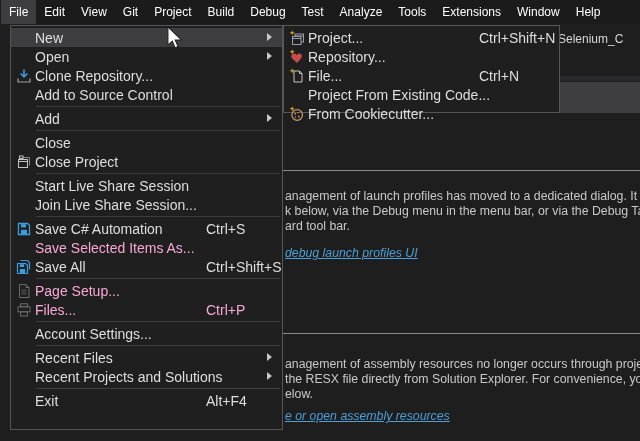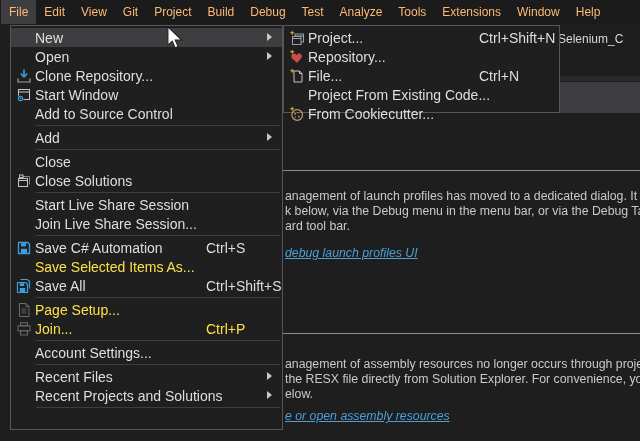--- a/index.html
+++ b/index.html
@@ -10,21 +10,21 @@
     -webkit-font-smoothing:antialiased; cursor:default;
   }
   
   .menubar {
     position:absolute; left:0; top:0; right:0; height:24px;
     background:#1b1b1c; display:flex; align-items:stretch; padding-left:1px;
     z-index:5;
   }
   .mb-item {
     display:flex; align-items:center; padding:0 8px;
-    font-size:12px; color:#fdba74; white-space:nowrap;
+    font-size:12px; color:#ffffff; white-space:nowrap;
   }
   .mb-item.active { background:#3e3e40; }
   .mb-search {
     position:absolute; right:0; top:0; height:24px; width:64px;
     display:flex; align-items:center; overflow:hidden; background:#1b1b1c;
   }
   .mb-search .vdiv { width:1px; height:16px; background:#48484c; margin-right:10px; flex:0 0 1px; }
   .mb-search svg { flex:0 0 13px; margin-right:5px; }
   .mb-search .s-label { font-size:12px; color:#dadada; white-space:nowrap; }
 
@@ -58,21 +58,21 @@
     position:absolute; background:#1f1f20; border:1px solid #565658;
     padding:2px 0; z-index:10;
   }
   .menu-file { left:10px; top:25px; width:273px; height:405px; }
   .menu-new  { left:283px; top:25px; width:277px; height:88px; }
   .mi {
     position:relative; height:19px; display:flex; align-items:center;
     padding-left:24px; font-size:14px; color:#dfdfdf; white-space:nowrap;
   }
   .mi.hl { background:#3e3e40; }
-  .mi.disabled { color:#fde047; }
+  .mi.disabled { color:#f9a8d4; }
   .mi .mi-icon {
     position:absolute; left:5px; top:1.5px; width:16px; height:16px;
   }
   .mi .mi-icon svg { width:16px; height:16px; display:block; }
   .mi .mi-short { position:absolute; left:195px;text-align:right; }
   .mi .mi-arrow {
     position:absolute; right:10px; top:50%; margin-top:-4.5px;
     width:0; height:0;
     border-left:5px solid #c8c8c8;
     border-top:4.5px solid transparent; border-bottom:4.5px solid transparent;
@@ -146,53 +146,41 @@
       <span class="mi-icon">
         <svg viewBox="0 0 16 16">
           <path d="M8 1.5v7" stroke="#3b9ddd" stroke-width="1.6" fill="none"></path>
           <path d="M4.7 5.5 8 8.8 11.3 5.5" stroke="#3b9ddd" stroke-width="1.6" fill="none"></path>
           <path d="M2 10.5v3.5h12v-3.5" stroke="#9d9d9d" stroke-width="1.2" fill="none"></path>
         </svg>
       </span>
       <span>Clone Repository...</span>
     </div>
     <div class="mi">
-      <span class="mi-icon">
-        <svg viewBox="0 0 16 16">
-          <rect x="2.5" y="2.5" width="11" height="10" fill="none" stroke="#c5c5c5"></rect>
-          <path d="M2.5 5h11" stroke="#c5c5c5"></path>
-          <circle cx="4.5" cy="11.5" r="3.2" fill="#1f1f20"></circle>
-          <circle cx="4.5" cy="11.5" r="2.2" fill="none" stroke="#3b9ddd" stroke-width="1.2"></circle>
-          <circle cx="4.5" cy="11.5" r="0.8" fill="#3b9ddd"></circle>
-        </svg>
-      </span>
-      <span>Start Window</span>
-    </div>
-    <div class="mi">
       <span>Add to Source Control</span>
     </div>
     <div class="menu-sep"></div>
     <div class="mi">
       <span>Add</span>
       <span class="mi-arrow"></span>
     </div>
     <div class="menu-sep"></div>
     <div class="mi">
       <span>Close</span>
     </div>
     <div class="mi">
       <span class="mi-icon">
         <svg viewBox="0 0 16 16">
           <rect x="2.5" y="5.5" width="9" height="8" fill="none" stroke="#c5c5c5"></rect>
           <path d="M2.5 7.5h9" stroke="#c5c5c5"></path>
           <path d="M5 3.5h8.5v8" fill="none" stroke="#8a8a8a"></path>
           <rect x="3.5" y="2" width="3.5" height="2.5" fill="#1f1f20" stroke="#c5c5c5"></rect>
         </svg>
       </span>
-      <span>Close Solutions</span>
+      <span>Close Project</span>
     </div>
     <div class="menu-sep"></div>
     <div class="mi">
       <span>Start Live Share Session</span>
     </div>
     <div class="mi">
       <span>Join Live Share Session...</span>
     </div>
     <div class="menu-sep"></div>
     <div class="mi">
@@ -233,37 +221,41 @@
       <span>Page Setup...</span>
     </div>
     <div class="mi disabled">
       <span class="mi-icon">
         <svg viewBox="0 0 16 16">
           <rect x="4.5" y="1.8" width="7" height="3" fill="none" stroke="#6b6b6b"></rect>
           <rect x="2" y="4.8" width="12" height="5" fill="none" stroke="#6b6b6b"></rect>
           <rect x="4.5" y="9.8" width="7" height="4.2" fill="none" stroke="#6b6b6b"></rect>
         </svg>
       </span>
-      <span>Join...</span>
+      <span>Files...</span>
       <span class="mi-short">Ctrl+P</span>
     </div>
     <div class="menu-sep"></div>
     <div class="mi">
       <span>Account Settings...</span>
     </div>
     <div class="menu-sep"></div>
     <div class="mi">
       <span>Recent Files</span>
       <span class="mi-arrow"></span>
     </div>
     <div class="mi">
       <span>Recent Projects and Solutions</span>
       <span class="mi-arrow"></span>
     </div>
     <div class="menu-sep"></div>
+    <div class="mi">
+      <span>Exit</span>
+      <span class="mi-short">Alt+F4</span>
+    </div>
   </div>
 
 <div class="menu menu-new" id="new-menu">
     <div class="mi">
       <span class="mi-icon">
         <svg viewBox="0 0 16 16">
           <rect x="6" y="4" width="8.5" height="8" fill="none" stroke="#9aa0a8"></rect>
           <path d="M6 6h8.5" stroke="#9aa0a8"></path>
           <rect x="3.5" y="6.5" width="8.5" height="8" fill="#1f1f20" stroke="#9aa0a8"></rect>
           <path d="M3.5 8.5H12" stroke="#9aa0a8"></path>

